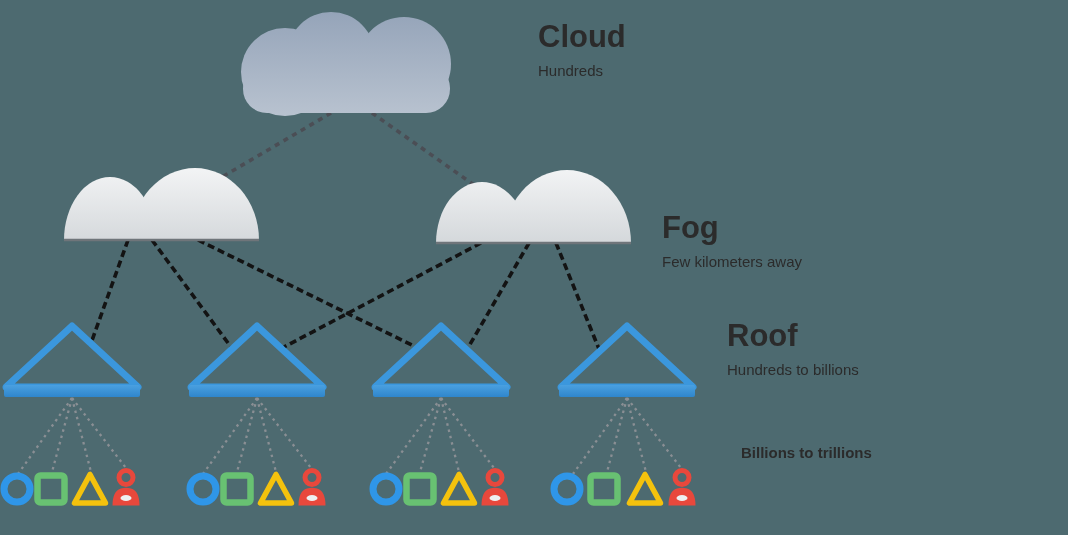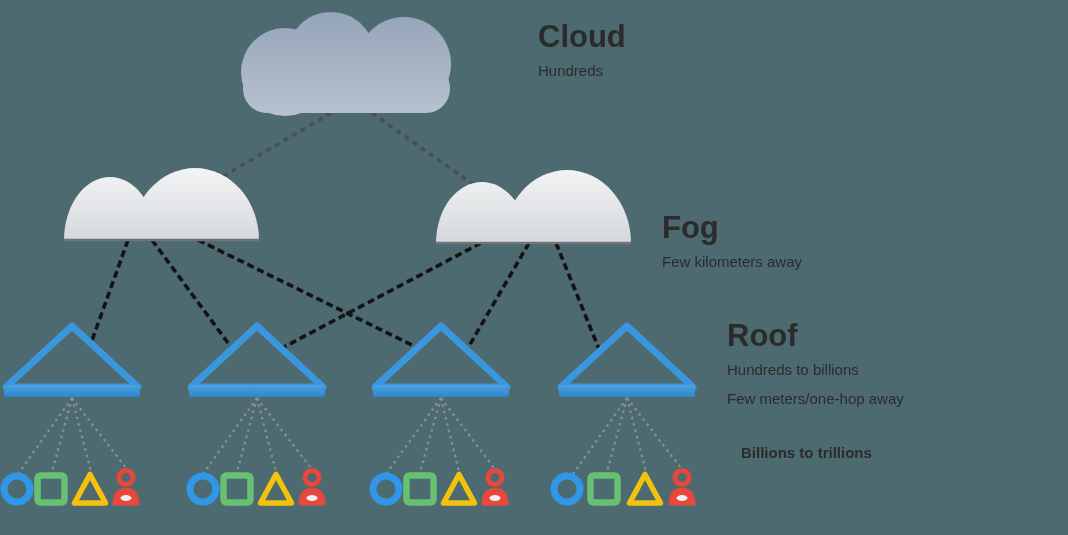--- a/index.html
+++ b/index.html
@@ -188,20 +188,19 @@
   </div>
 
   <div class="label" style="left:662px;top:163px;margin-top:45px;">
     <div class="title">Fog</div>
     <div class="line">Few kilometers away</div>
   </div>
 
   <div class="label" style="left:727px;top:316px;">
     <div class="title">Roof</div>
     <div class="line">Hundreds to billions</div>
-    <div class="line">Few meters/one-hop away</div>
   </div>
 
   <div class="label things" style="left:741px;top:438px;">
     <div class="line">Billions to trillions</div>
   </div>
 
 </div>
 
 </body></html>

